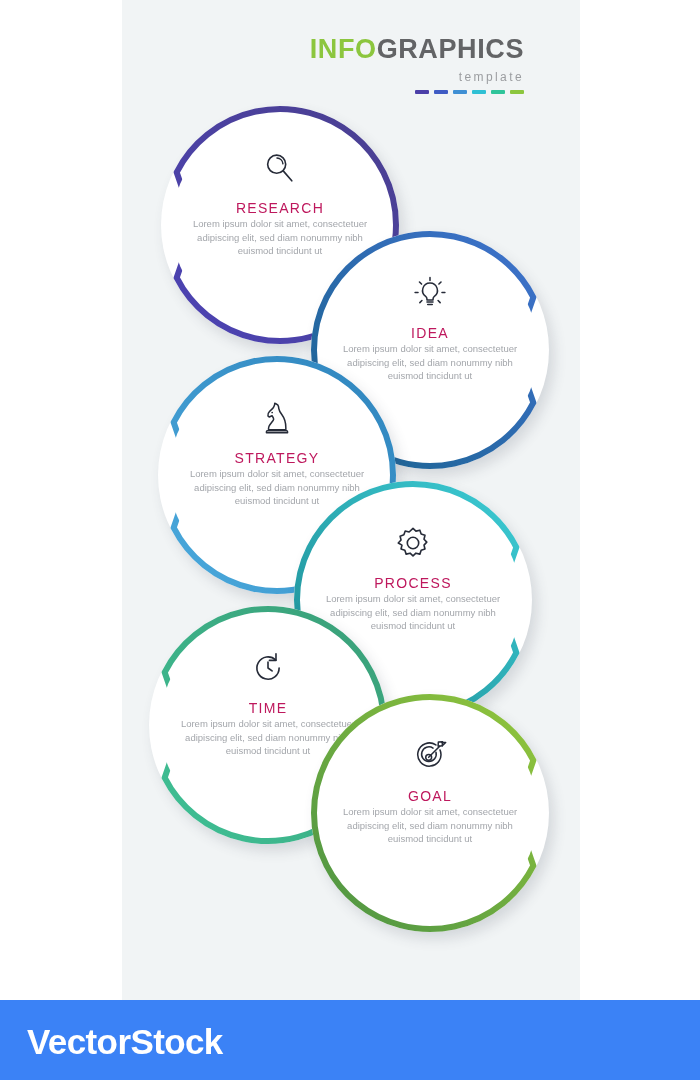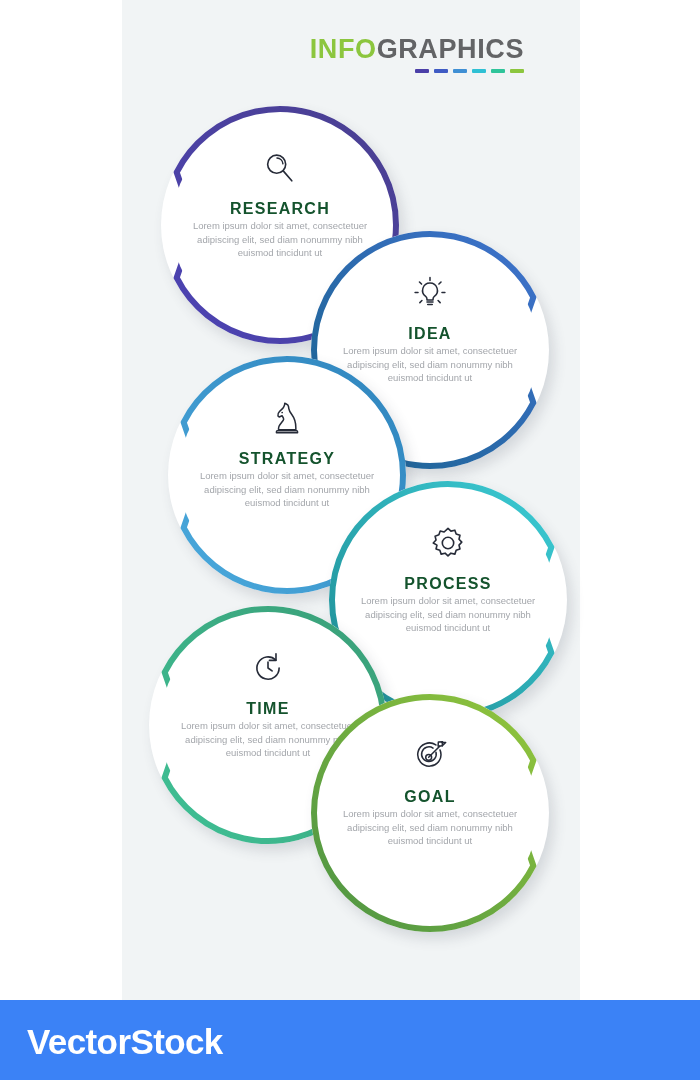--- a/index.html
+++ b/index.html
@@ -44,22 +44,22 @@
   .node svg.ring { position: absolute; inset: 0; width: 238px; height: 238px; overflow: visible; }
   .node .face {
     position: absolute; left: 11px; top: 11px; width: 216px; height: 216px;
     border-radius: 50%; background: #ffffff;
     display: flex; flex-direction: column; align-items: center;
     padding-top: 32px;
   }
   .node .ico { width: 38px; height: 38px; color: #262b38; }
   .node .ico svg { width: 100%; height: 100%; display: block; }
   .node .lbl {
-    margin-top: 13px; font-size: 16px; letter-spacing: 1.3px;
-    color: #14532d; font-weight: bold; text-transform: uppercase;
+    margin-top: 13px; font-size: 14px; letter-spacing: 1.3px;
+    color: #be185d; font-weight: normal; text-transform: uppercase;
   }
   .node .desc {
     margin-top: 1px; width: 176px; text-align: center;
     font-size: 9.5px; line-height: 13.5px; color: #a3a6ab;
   }
 
   
   #bar {
     position: absolute; left: 0; top: 1000px; width: 700px; height: 80px;
     background: #3b82f6;
@@ -77,20 +77,21 @@
 <body>
 
 <div id="stage">
 
   <div id="panel" style="background: rgb(241, 244, 245);"></div>
 
   <div id="header">
     <div id="title">
       <span class="a">INFO</span><span class="b">GRAPHICS</span>
     </div>
+    <div id="subtitle">template</div>
     <div id="dashes">
         <i style="background: rgb(75, 63, 168);"></i>
         <i style="background: rgb(63, 91, 196);"></i>
         <i style="background: rgb(63, 143, 212);"></i>
         <i style="background: rgb(47, 192, 212);"></i>
         <i style="background: rgb(47, 196, 154);"></i>
         <i style="background: rgb(140, 198, 62);"></i>
       </div>
   </div>
 
@@ -134,21 +135,21 @@
             <svg viewBox="0 0 40 40" fill="none" stroke="currentColor" stroke-width="1.6" stroke-linecap="round" stroke-linejoin="round">
               <path d="M20 9.5a7.8 7.8 0 0 0-4.6 14.1c.9.7 1.4 1.6 1.4 2.6v1.2h6.4v-1.2c0-1 .5-1.9 1.4-2.6A7.8 7.8 0 0 0 20 9.5z"></path>
               <path d="M16.8 29.4h6.4M17.6 32.1h4.8"></path>
               <path d="M20 3.6v3.2M8.9 8.4l2.2 2.2M4.3 19.4h3.1M31.6 8.4l-2.2 2.2M35.7 19.4h-3.1M9.3 30.1l2.2-2.2M30.7 30.1l-2.2-2.2"></path>
             </svg>
           </div>
       <div class="lbl">IDEA</div>
       <div class="desc">Lorem ipsum dolor sit amet, consectetuer adipiscing elit, sed diam nonummy nibh euismod tincidunt ut</div>
     </div>
       </div>
-      <div class="node" style="left: 168px; top: 356px; z-index: 12;">
+      <div class="node" style="left: 158px; top: 356px; z-index: 12;">
     <div class="shadow"></div>
     <svg class="ring" viewBox="0 0 238 238">
       <defs>
         <linearGradient id="g2" x1="0%" y1="100%" x2="100%" y2="0%">
           <stop offset="0%" stop-color="#4aa9dc"></stop>
           <stop offset="100%" stop-color="#2f84bd"></stop>
         </linearGradient>
       </defs>
       <path d="M 15.64 66.34 A 116 116 0 1 1 15.64 171.66 L 34.00 119.00 Z" fill="#ffffff" stroke="url(#g2)" stroke-width="6" stroke-linejoin="round"></path>
     </svg>
@@ -157,21 +158,21 @@
             <svg viewBox="0 0 40 40" fill="none" stroke="currentColor" stroke-width="1.6" stroke-linecap="round" stroke-linejoin="round">
               <path d="M17.6 5.5c-.4 1.5-.6 2.6-1.8 4.1l-3.7 3.6c-1.4 1.4-1.9 3-1.6 4.3.2 1 1 1.6 1.9 1.2l2.4-1.1 1.3 2.2c.6 1 .5 2-.2 2.9l-3.4 4.4c-.9 1.2-1.4 2.4-1.4 3.8v1.6h18.2v-2.2c0-5.4-1.3-10-4.1-13.7-1.8-2.4-3-4.4-3.3-6.5l-.3-2.1c-.2-1.4-1.1-2.3-2.3-2.8l-1.7-.7z"></path>
               <path d="M9.8 33.5h20.4c.5 0 .9.4.9.9v1.2H8.9v-1.2c0-.5.4-.9.9-.9z"></path>
               <circle cx="14.9" cy="14.2" r=".9" fill="currentColor" stroke="none"></circle>
             </svg>
           </div>
       <div class="lbl">STRATEGY</div>
       <div class="desc">Lorem ipsum dolor sit amet, consectetuer adipiscing elit, sed diam nonummy nibh euismod tincidunt ut</div>
     </div>
       </div>
-      <div class="node" style="left: 329px; top: 481px; z-index: 13;">
+      <div class="node" style="left: 294px; top: 481px; z-index: 13;">
     <div class="shadow"></div>
     <svg class="ring" viewBox="0 0 238 238">
       <defs>
         <linearGradient id="g3" x1="0%" y1="100%" x2="100%" y2="0%">
           <stop offset="0%" stop-color="#1d8b93"></stop>
           <stop offset="100%" stop-color="#3ccbd4"></stop>
         </linearGradient>
       </defs>
       <path d="M 222.36 171.66 A 116 116 0 1 1 222.36 66.34 L 204.00 119.00 Z" fill="#ffffff" stroke="url(#g3)" stroke-width="6" stroke-linejoin="round"></path>
     </svg>

